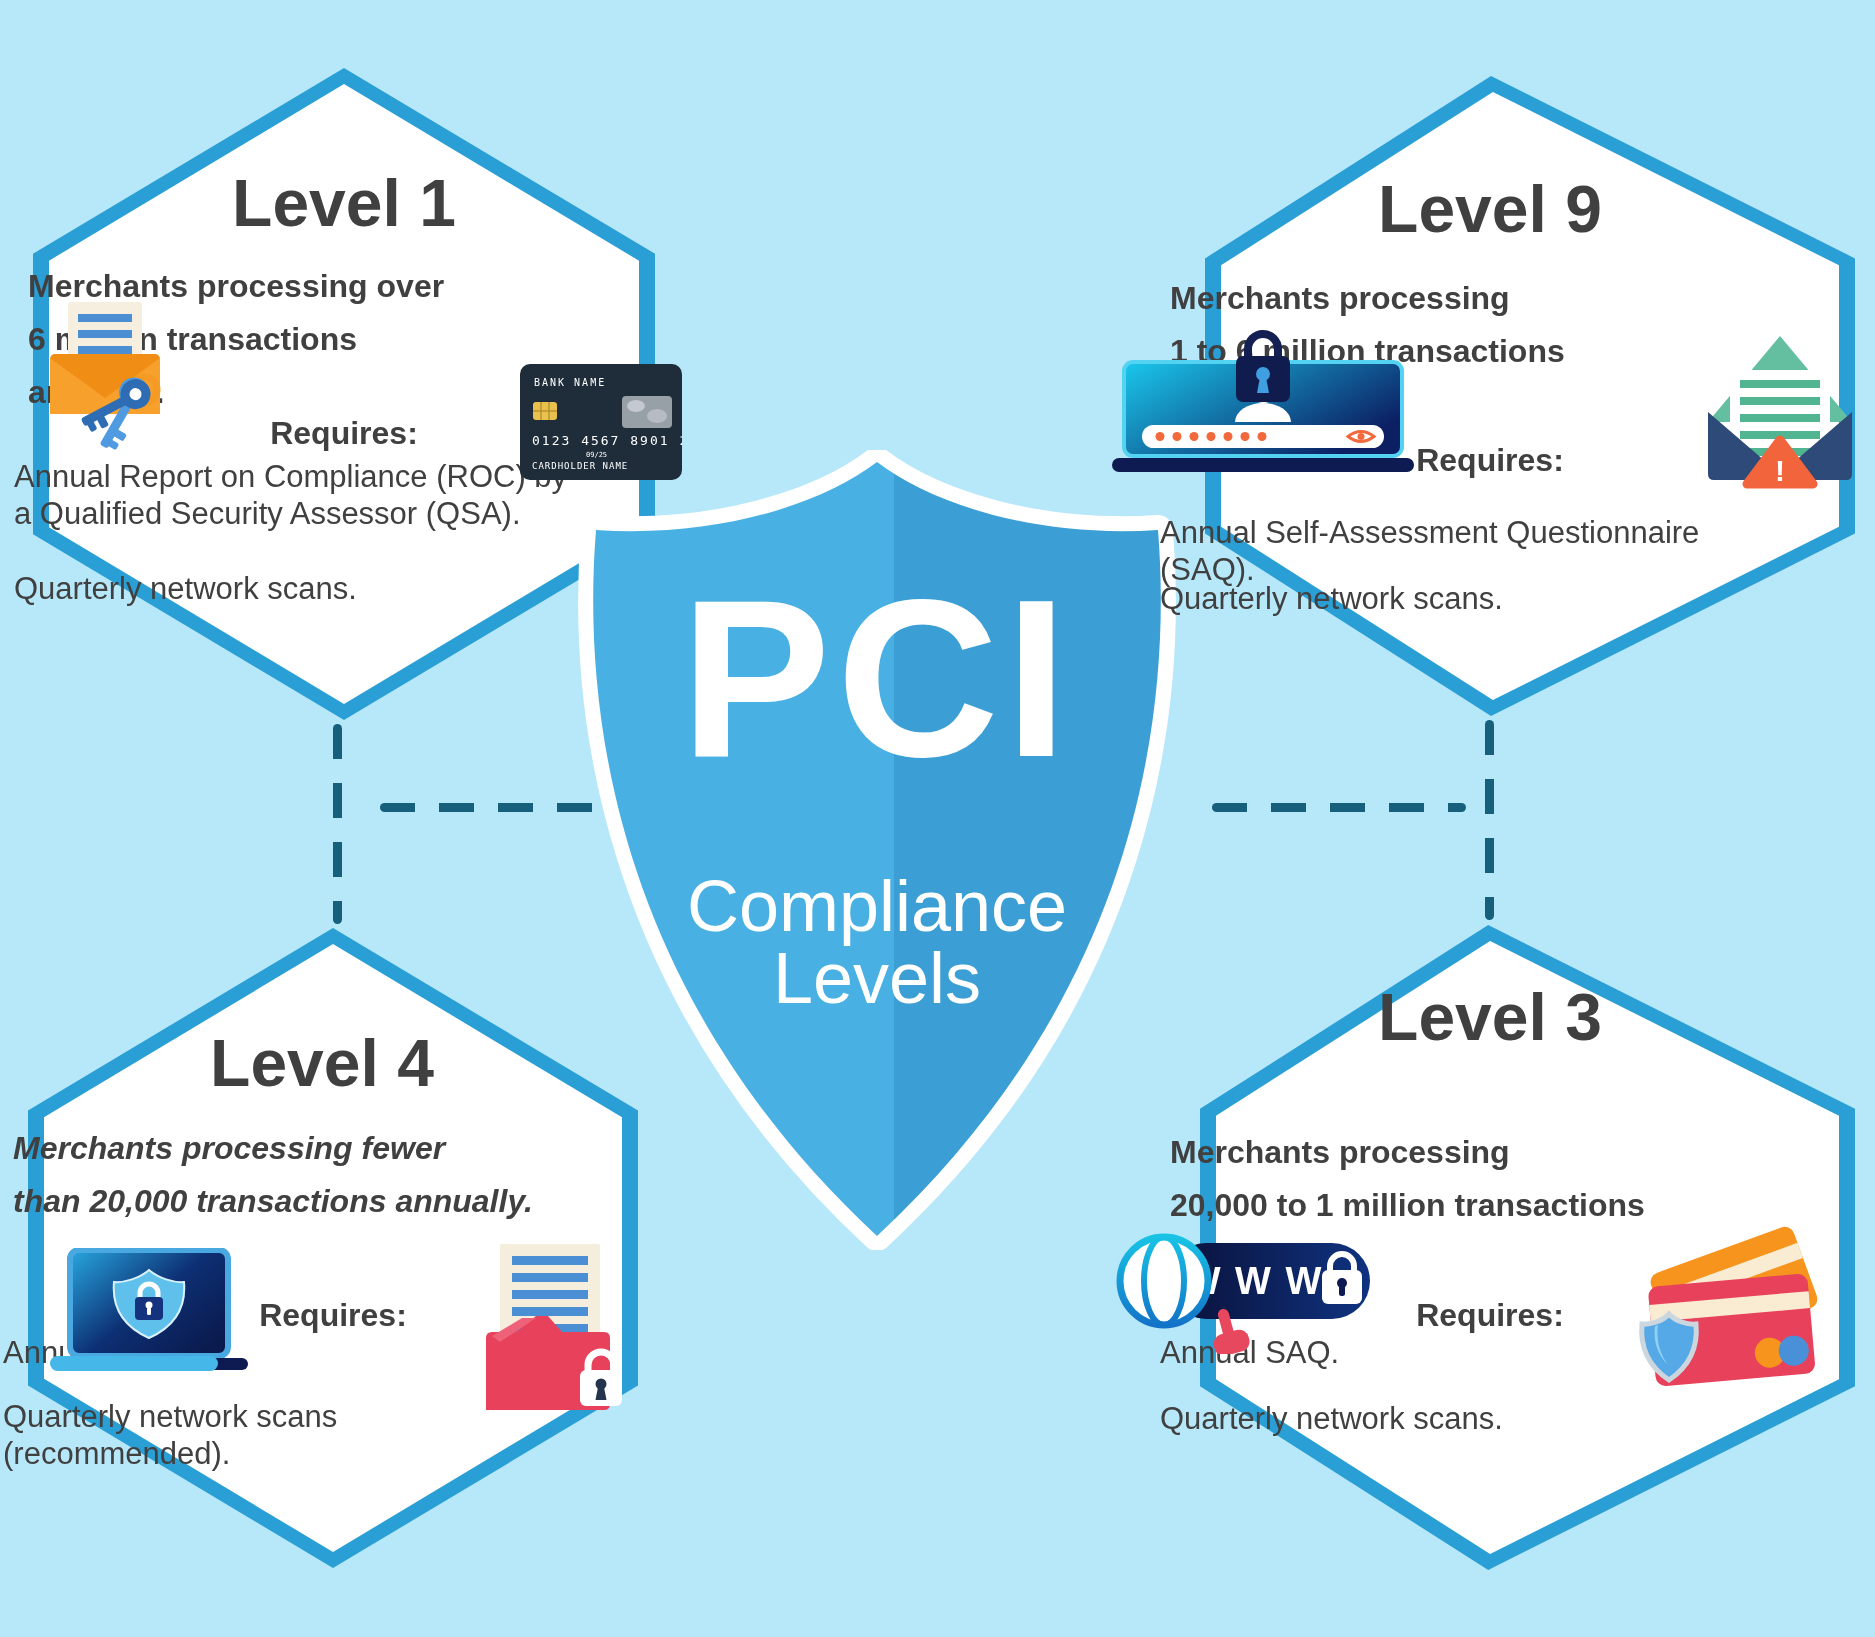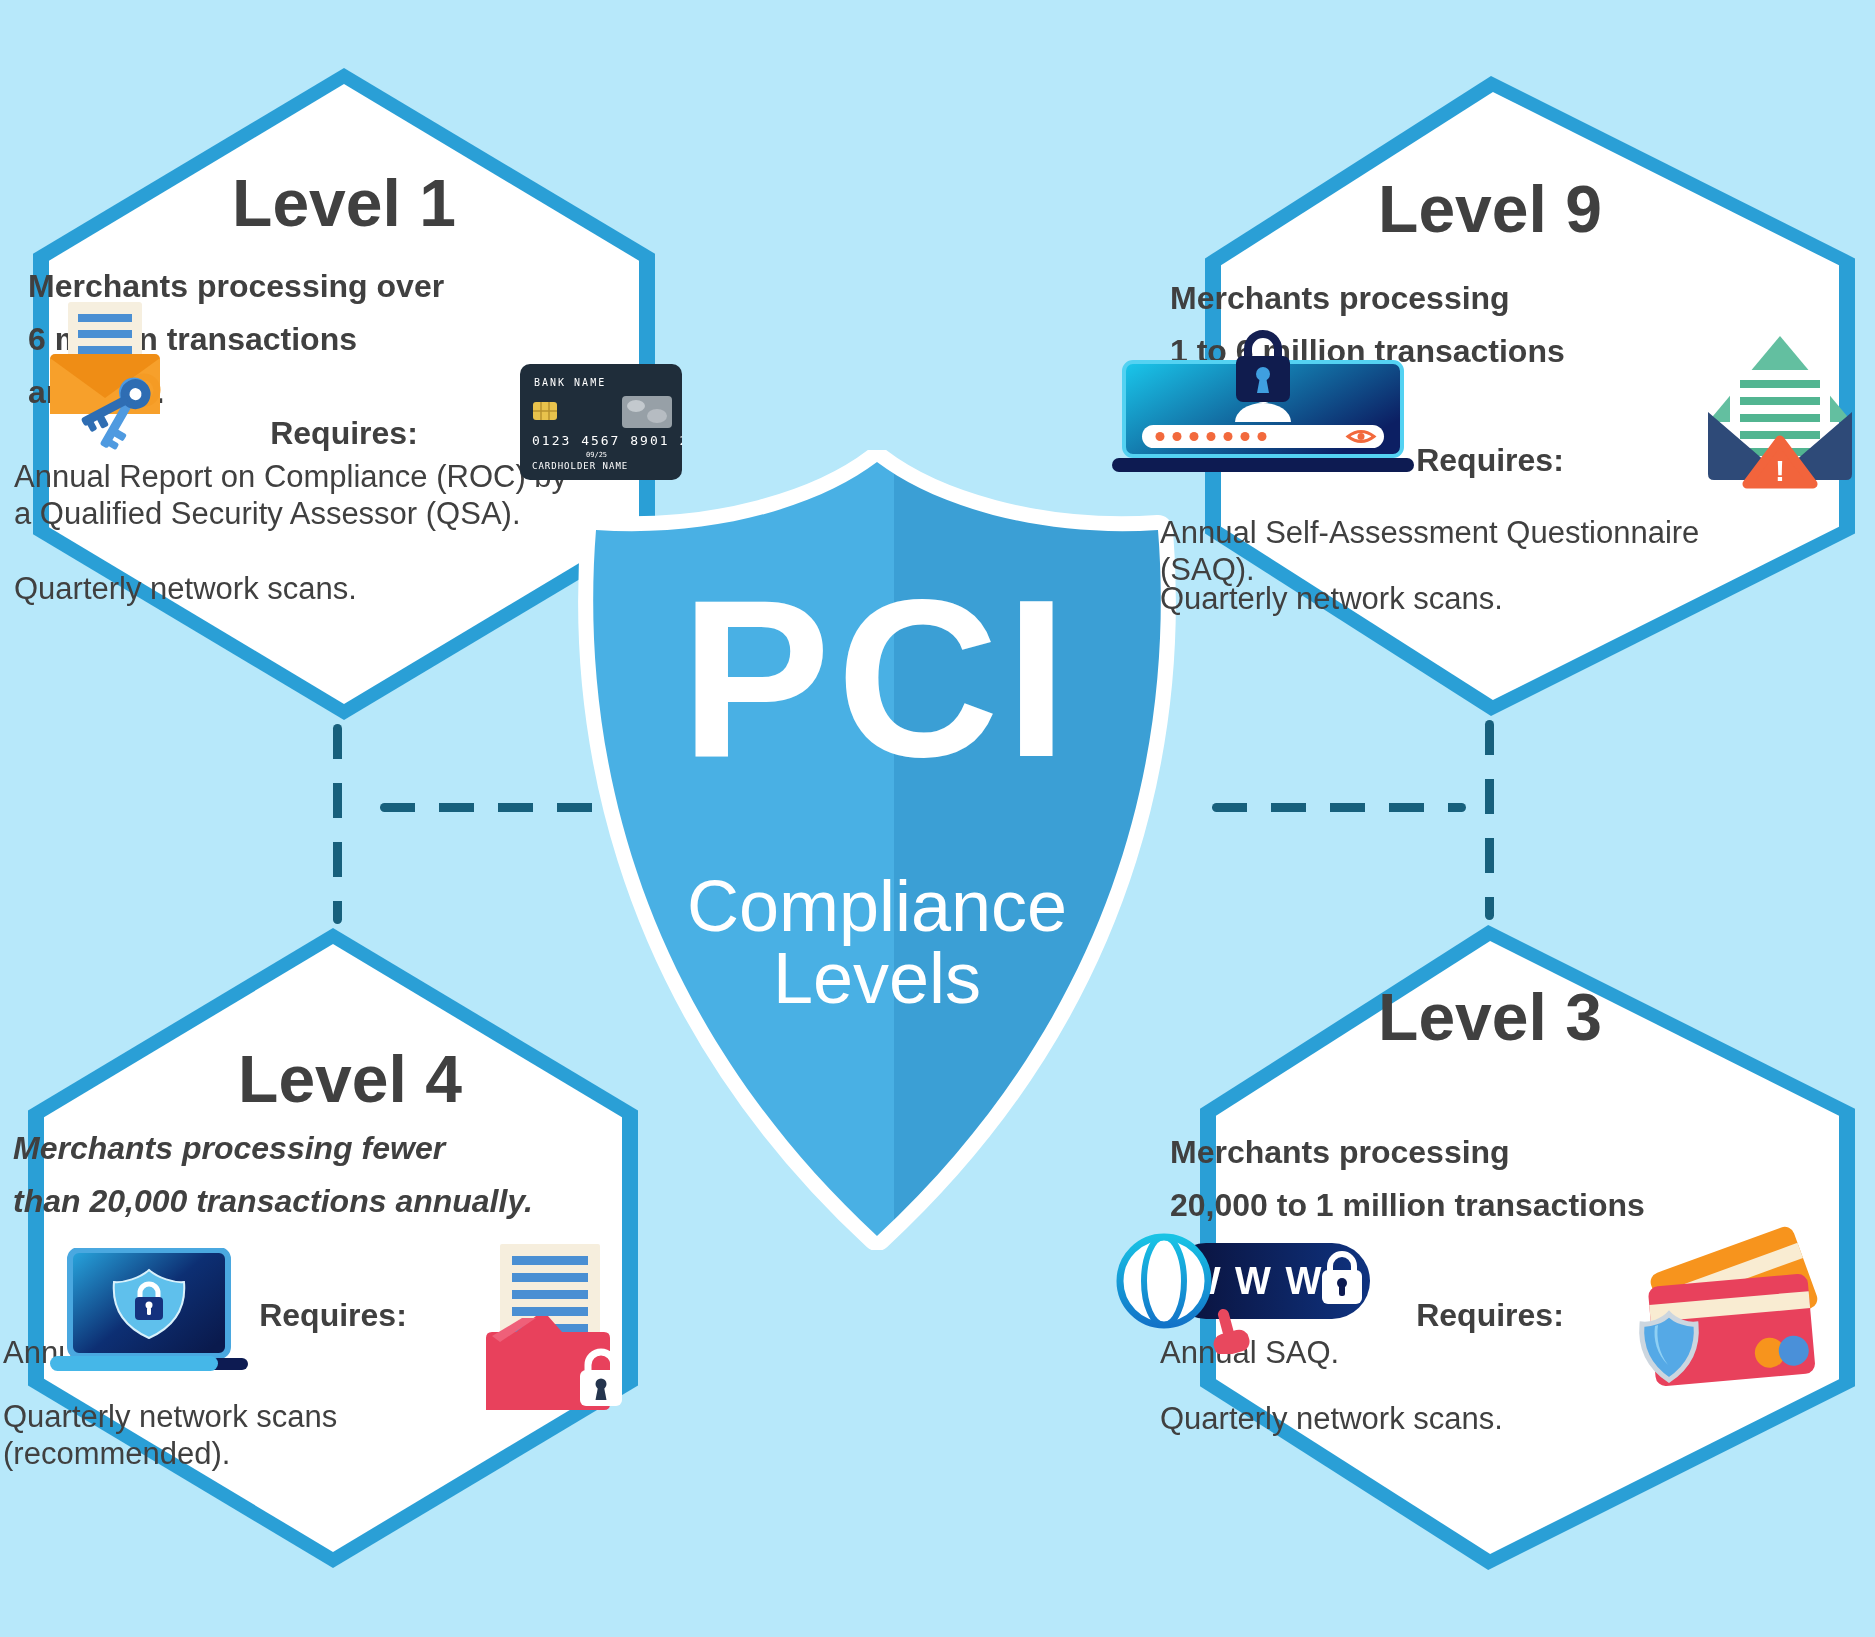--- a/index.html
+++ b/index.html
@@ -72,21 +72,21 @@
 
   <div class="txt title" style="left:1490px;top:176px;">Level 9</div>
   <div class="txt desc" style="left:1490px;top:272px;">Merchants processing
 1 to 6 million transactions
 annually.</div>
   <div class="txt reqlab" style="left:1490px;top:442px;">Requires:</div>
   <div class="txt body-txt" style="left:1490px;top:482px;margin-top:32px;">Annual Self-Assessment Questionnaire
 (SAQ).</div>
   <div class="txt body-txt" style="left:1490px;top:580px;">Quarterly network scans.</div>
 
-  <div class="txt title" style="left:350px;top:1030px;margin-top:16px;">Level 4</div>
+  <div class="txt title" style="left:322px;top:1030px;">Level 4</div>
   <div class="txt desc" style="left:333px;top:1122px;font-style:italic;">Merchants processing fewer
 than 20,000 transactions annually.</div>
   <div class="txt reqlab" style="left:333px;top:1297px;">Requires:</div>
   <div class="txt body-txt" style="left:333px;top:1334px;">Annual SAQ.</div>
   <div class="txt body-txt" style="left:333px;top:1398px;">Quarterly network scans
 (recommended).</div>
 
   <div class="txt title" style="left:1490px;top:984px;">Level 3</div>
   <div class="txt desc" style="left:1490px;top:1126px;">Merchants processing
 20,000 to 1 million transactions

